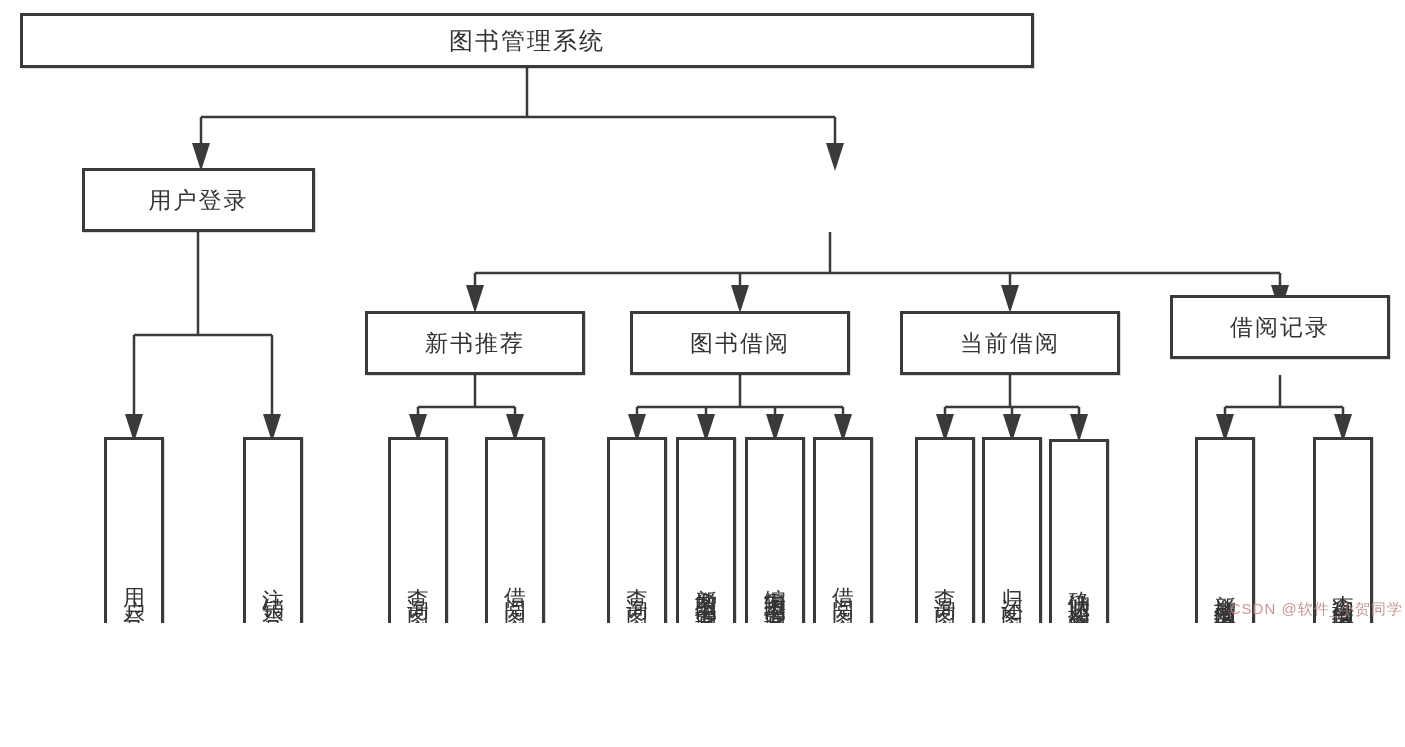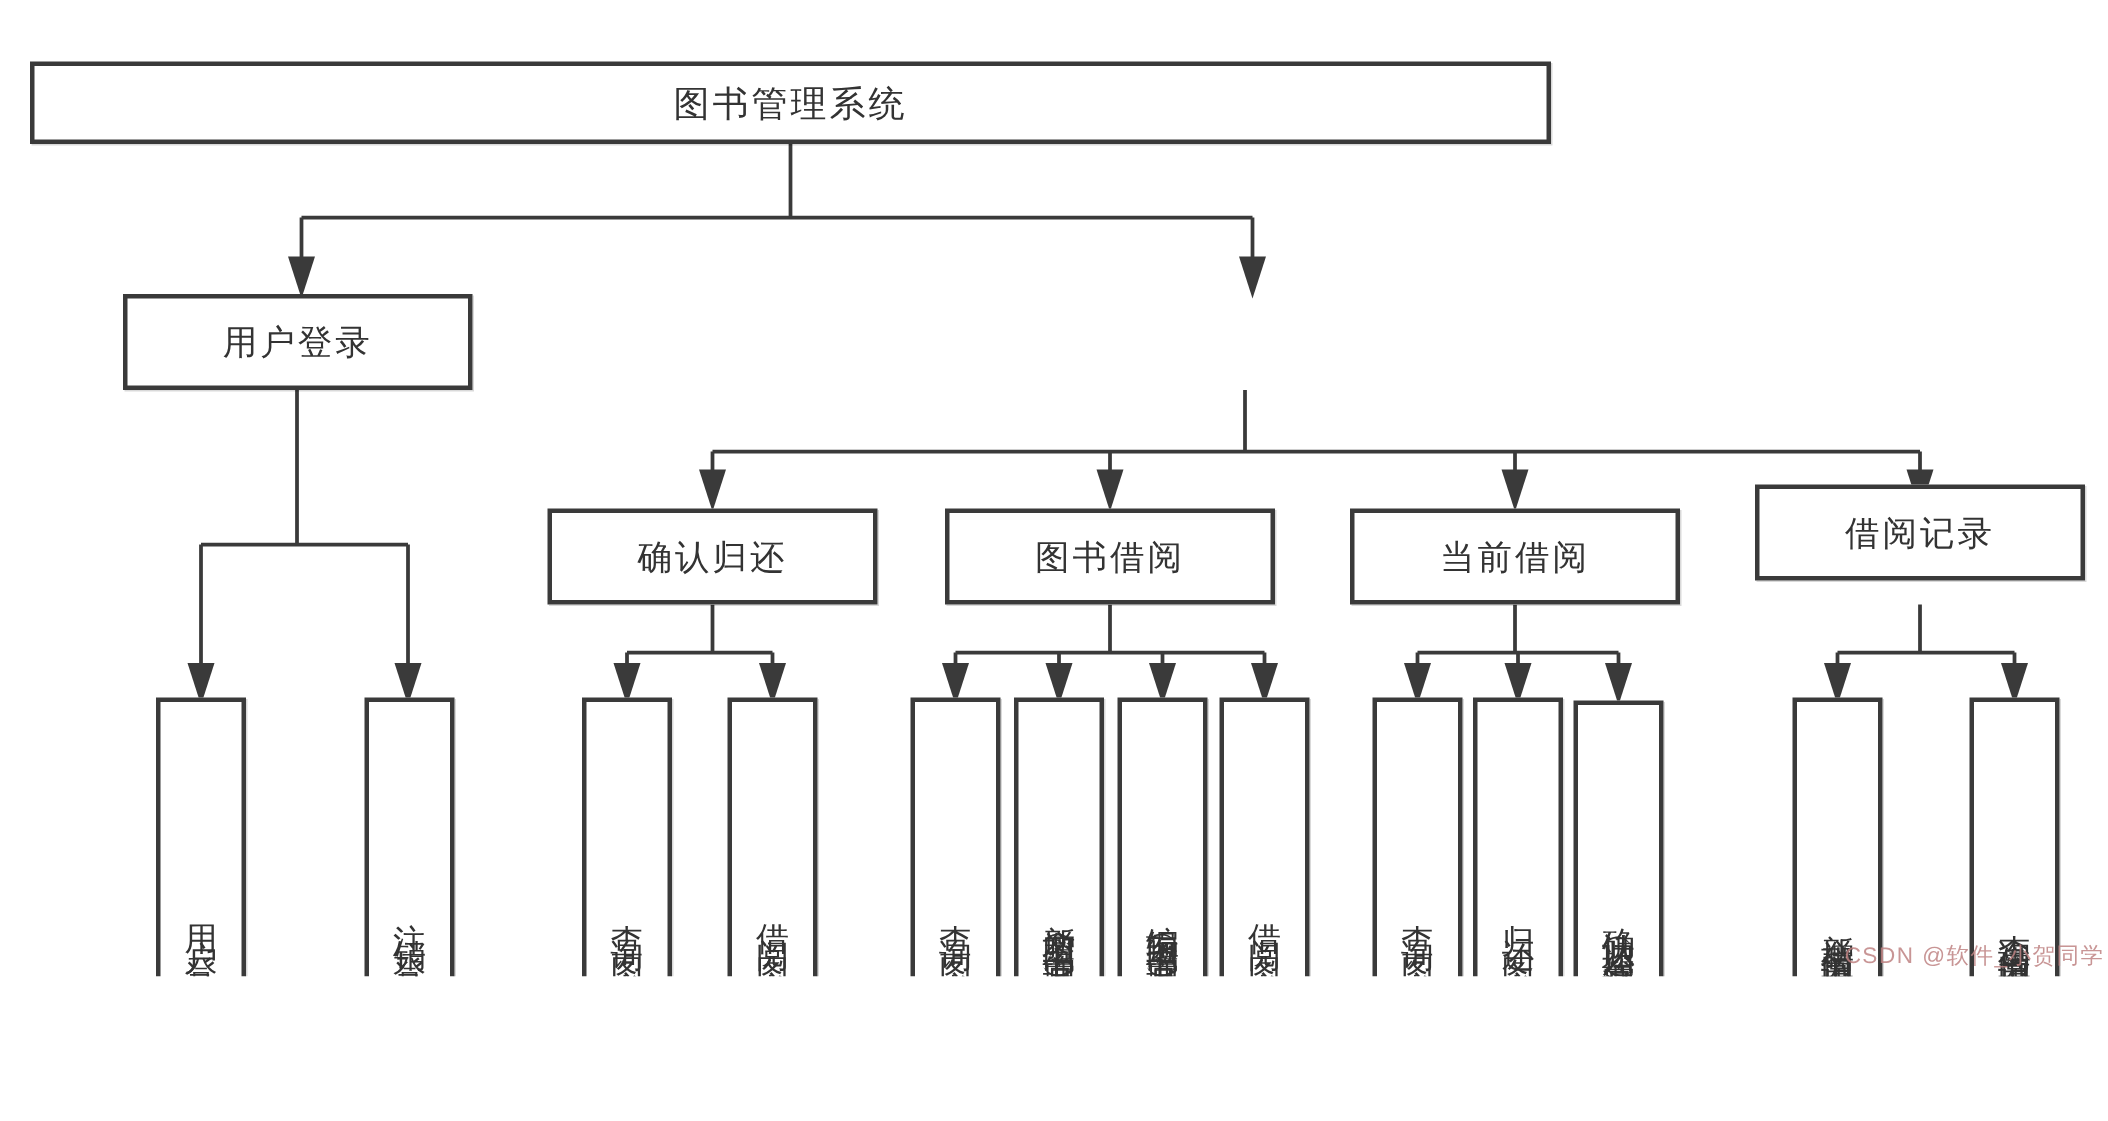--- a/index.html
+++ b/index.html
@@ -7,21 +7,20 @@
     padding: 0;
     background: #ffffff;
     font-family: "Liberation Sans", sans-serif;
   }
   .canvas {
     position: relative;
     width: 1405px;
     height: 623px;
     background: #ffffff;
     overflow: hidden;
-    margin-top: 28px;
   }
   .connectors {
     position: absolute;
     left: 0;
     top: 0;
     pointer-events: none;
   }
   .node {
     position: absolute;
     box-sizing: border-box;
@@ -98,21 +97,21 @@
 
   <div class="node root" style="left:20px; top:13px; width:1014px; height:55px;">
     <span>图书管理系统</span>
   </div>
 
   <div class="node" style="left:82px; top:168px; width:233px; height:64px;">
     <span>用户登录</span>
   </div>
 
   <div class="node" style="left:365px; top:311px; width:220px; height:64px;">
-    <span>确认归还</span>
+    <span>新书推荐</span>
   </div>
   <div class="node" style="left:900px; top:311px; width:220px; height:64px;">
     <span>当前借阅</span>
   </div>
   <div class="node" style="left:630px; top:311px; width:220px; height:64px;">
     <span>图书借阅</span>
   </div>
   <div class="node" style="left:1170px; top:295px; width:220px; height:64px;">
     <span>借阅记录</span>
   </div>

